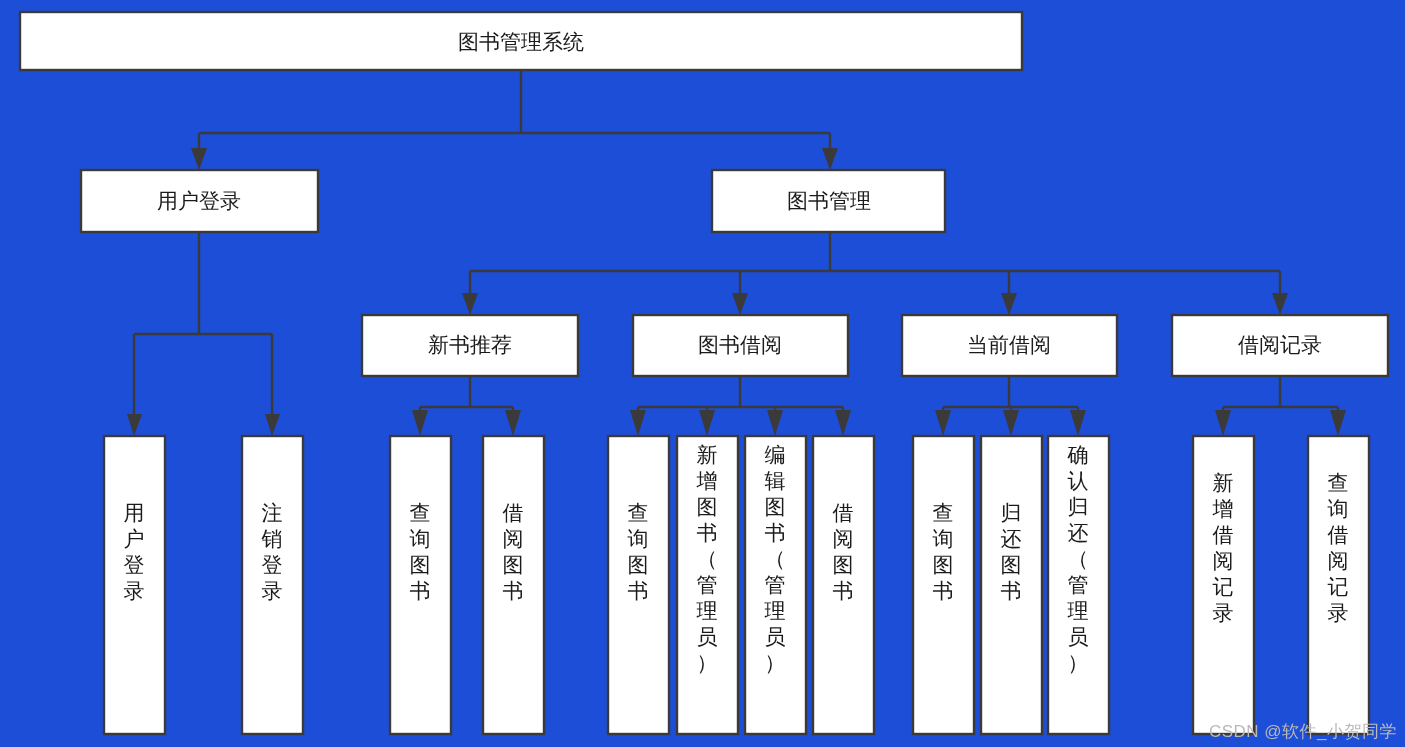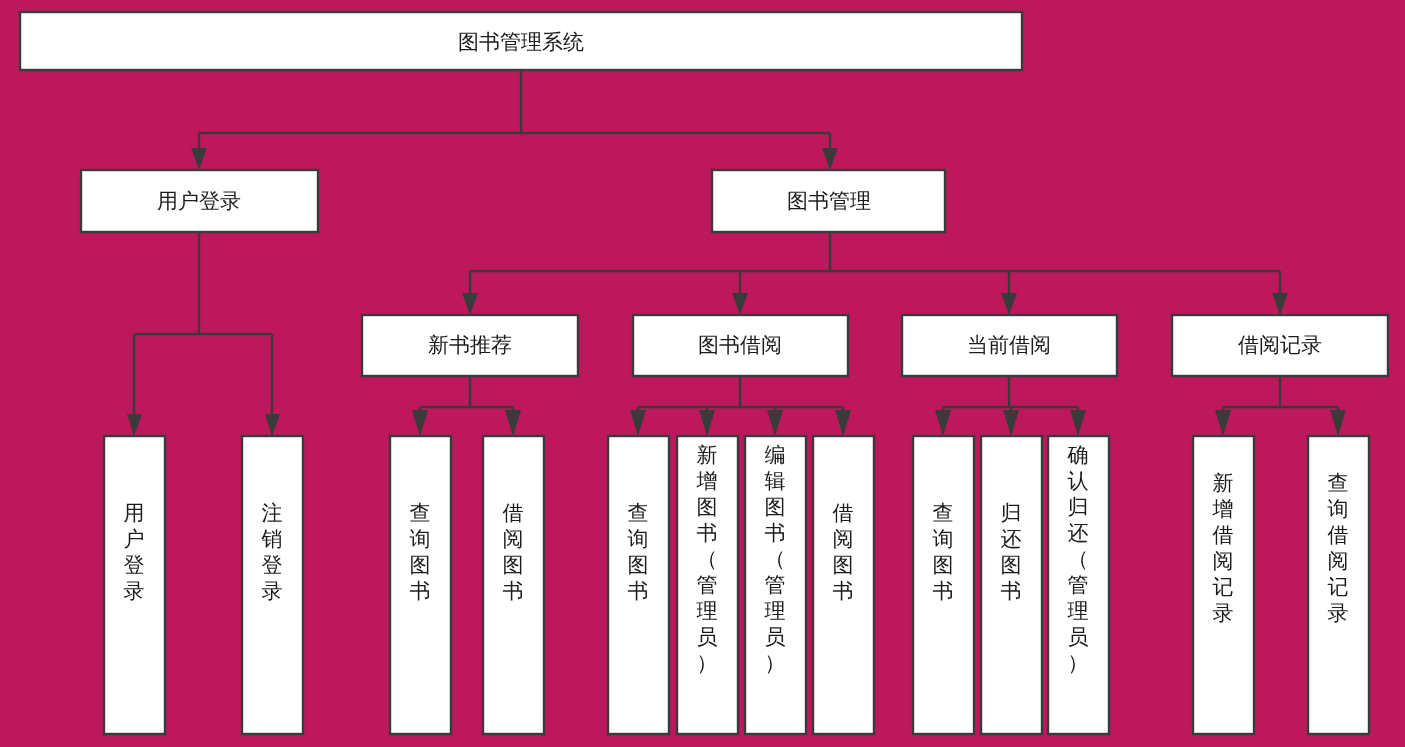--- a/index.html
+++ b/index.html
@@ -10,21 +10,21 @@
   body {
     width: 1405px;
     height: 747px;
     font-family: "Liberation Sans", "DejaVu Sans", sans-serif;
     overflow: hidden;
   }
   #diagram-root {
     position: relative;
     width: 1405px;
     height: 747px;
-    background: #be185d;
+    background: #1d4ed8;
   }
   svg.diagram {
     position: absolute;
     top: 0;
     left: 0;
     width: 1405px;
     height: 747px;
     display: block;
   }
   .node-box {
@@ -249,13 +249,14 @@
       <text class="node-label-v" x="1223" y="490"><tspan x="1223" y="490">新</tspan><tspan x="1223" y="516">增</tspan><tspan x="1223" y="542">借</tspan><tspan x="1223" y="568">阅</tspan><tspan x="1223" y="594">记</tspan><tspan x="1223" y="620">录</tspan></text>
     </g>
 
     <g>
       <rect class="node-box" x="1308" y="436" width="61" height="298"></rect>
       <text class="node-label-v" x="1338" y="490"><tspan x="1338" y="490">查</tspan><tspan x="1338" y="516">询</tspan><tspan x="1338" y="542">借</tspan><tspan x="1338" y="568">阅</tspan><tspan x="1338" y="594">记</tspan><tspan x="1338" y="620">录</tspan></text>
     </g>
 
   </svg>
 
+  <div class="watermark">CSDN @软件_小贺同学</div>
 </div>
 
 </body></html>

